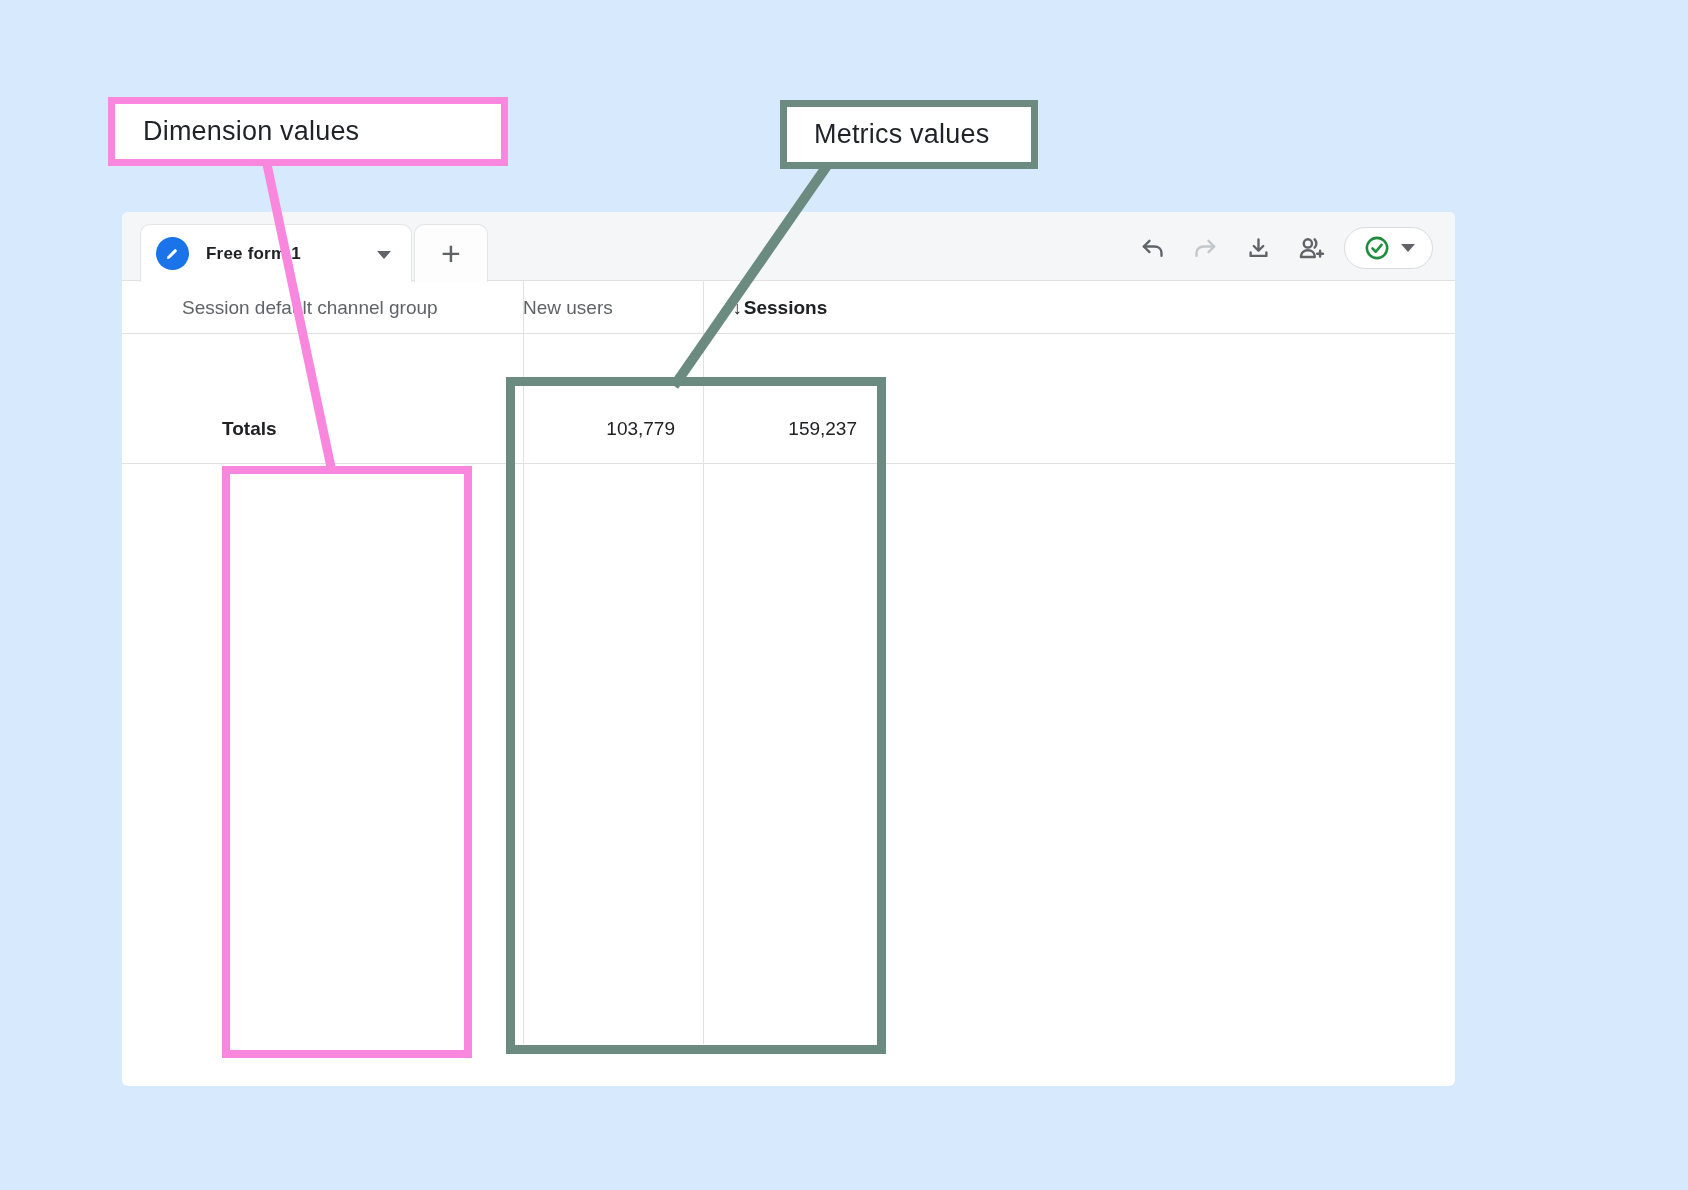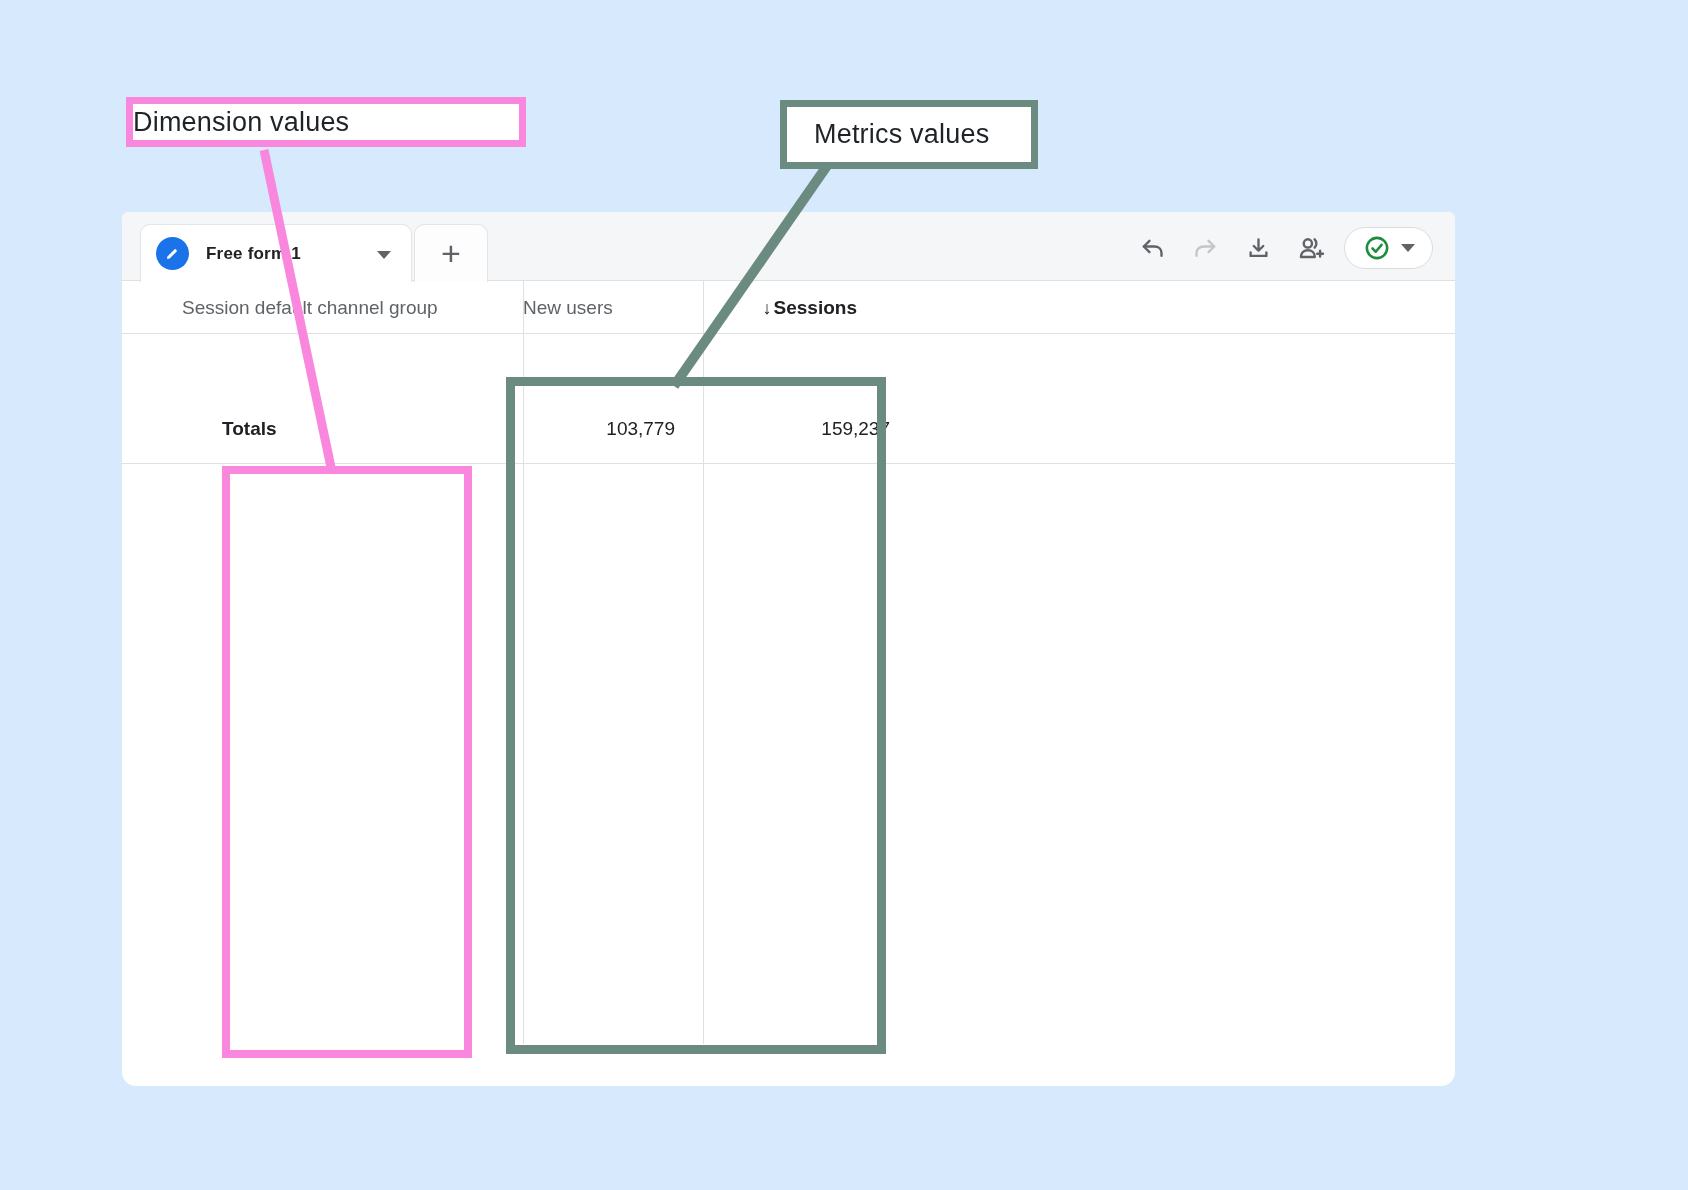--- a/index.html
+++ b/index.html
@@ -4,21 +4,21 @@
 <style>
   html,body{margin:0;padding:0;}
   body{
     width:1688px;height:1190px;position:relative;overflow:hidden;
     background:var(--page-bg,#D7E9FC);
     font-family:"Liberation Sans","DejaVu Sans",sans-serif;
     color:#202124;
   }
   .panel{
     position:absolute;left:122px;top:212px;width:1333px;height:874px;
-    background:#fff;border-radius:14px;z-index:1;
+    background:#fff;border-radius:6px;z-index:1;
   }
   
   .tabbar{
     position:absolute;left:0;top:0;width:1333px;height:69px;
     background:#F5F6F7;border-radius:6px 6px 0 0;
     border-bottom:1px solid #E0E0E0;box-sizing:border-box;
   }
   .tab-active{
     position:absolute;left:18px;top:12px;width:272px;height:58px;
     background:#fff;border:1px solid #E3E5E6;border-bottom:none;
@@ -47,39 +47,39 @@
   .icon-btn{width:40px;height:40px;display:flex;align-items:center;justify-content:center;}
   .pill{
     width:89px;height:42px;border:1px solid #DADCE0;border-radius:22px;background:#fff;
     display:flex;align-items:center;justify-content:center;gap:10px;box-sizing:border-box;
   }
   .pill-caret{width:0;height:0;border-left:7px solid transparent;border-right:7px solid transparent;border-top:8px solid #5F6368;}
   
   .thead{position:absolute;left:0;top:69px;width:1333px;height:53px;border-bottom:1px solid #E0E0E0;box-sizing:border-box;}
   .th-dim{position:absolute;left:60px;top:0;height:53px;line-height:53px;font-size:19px;color:#5F6368;}
   .th-nu{position:absolute;left:401px;top:0;width:180px;height:53px;line-height:53px;text-align:left;font-size:19px;color:#5F6368;}
-  .th-ss{position:absolute;left:581px;top:0;width:180px;height:53px;line-height:53px;text-align:right;
+  .th-ss{position:absolute;left:581px;top:0;width:180px;height:53px;line-height:53px;text-align:center;
          padding-right:26px;box-sizing:border-box;font-size:19px;font-weight:700;color:#202124;}
   .sort-arrow{font-weight:400;font-size:18px;margin-right:2px;color:#202124;}
   .totals{position:absolute;left:0;top:122px;width:1333px;height:130px;border-bottom:1px solid #E0E0E0;box-sizing:border-box;}
   .totals-label{position:absolute;left:100px;top:84px;font-size:19px;font-weight:700;}
   .totals-nu{position:absolute;left:401px;top:84px;width:152px;text-align:right;font-size:19px;font-weight:400;}
-  .totals-ss{position:absolute;left:581px;top:84px;width:154px;text-align:right;font-size:19px;font-weight:500;padding-left:33px;}
+  .totals-ss{position:absolute;left:581px;top:84px;width:154px;text-align:right;font-size:19px;font-weight:500;}
   .vline{position:absolute;top:69px;width:1px;height:763px;background:#E0E0E0;}
   #rows{position:absolute;left:0;top:252px;width:1333px;height:580px;}
   
   .anno-rect{position:absolute;z-index:30;box-sizing:border-box;background:transparent;}
   #pink-rect{left:222px;top:466px;width:250px;height:592px;border:8px solid var(--pink,#FA87DE);}
   #green-rect{left:506px;top:377px;width:380px;height:677px;border:9px solid var(--green,#6B8B80);}
   #leaders{position:absolute;left:0;top:0;z-index:40;pointer-events:none;}
   .label-box{
     position:absolute;z-index:50;background:#fff;box-sizing:border-box;
     display:flex;align-items:center;font-size:27px;color:#1F2328;letter-spacing:.2px;
   }
-  #dim-label{left:126px;top:97px;width:400px;height:50px;border:7px solid var(--pink,#FA87DE);}
+  #dim-label{left:108px;top:97px;width:400px;height:69px;border:7px solid var(--pink,#FA87DE);padding-left:28px;}
   #met-label{left:780px;top:100px;width:258px;height:69px;border:7px solid var(--green,#6B8B80);padding-left:27px;}
 </style>
 </head>
 <body>
 
 <svg id="leaders" width="1688" height="1190">
   <line id="pink-line" x1="264" y1="150" x2="332" y2="472" stroke="#FA87DE" stroke-width="9"></line>
   <line id="green-line" x1="838" y1="150" x2="674" y2="386" stroke="#6B8B80" stroke-width="10"></line>
 </svg>
 

